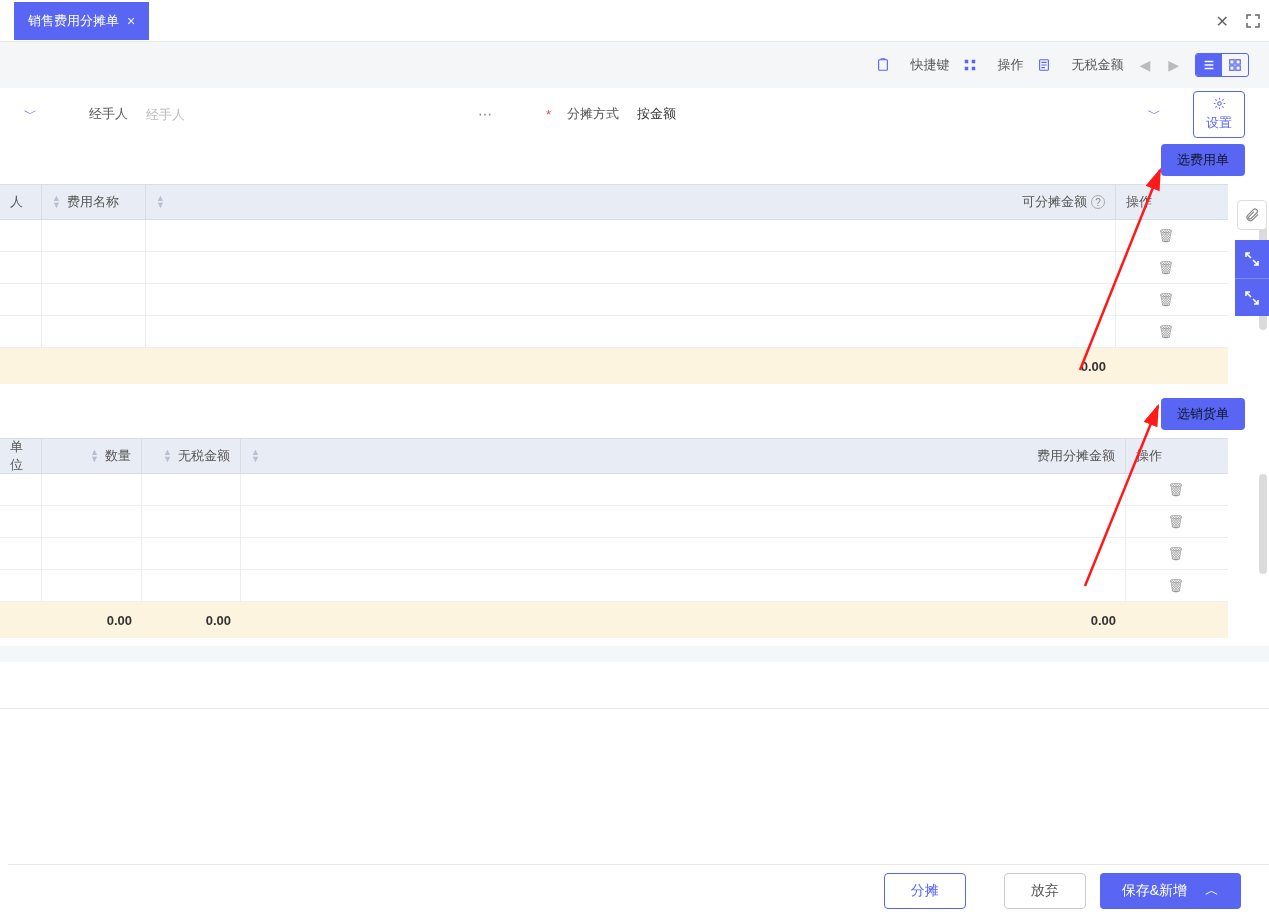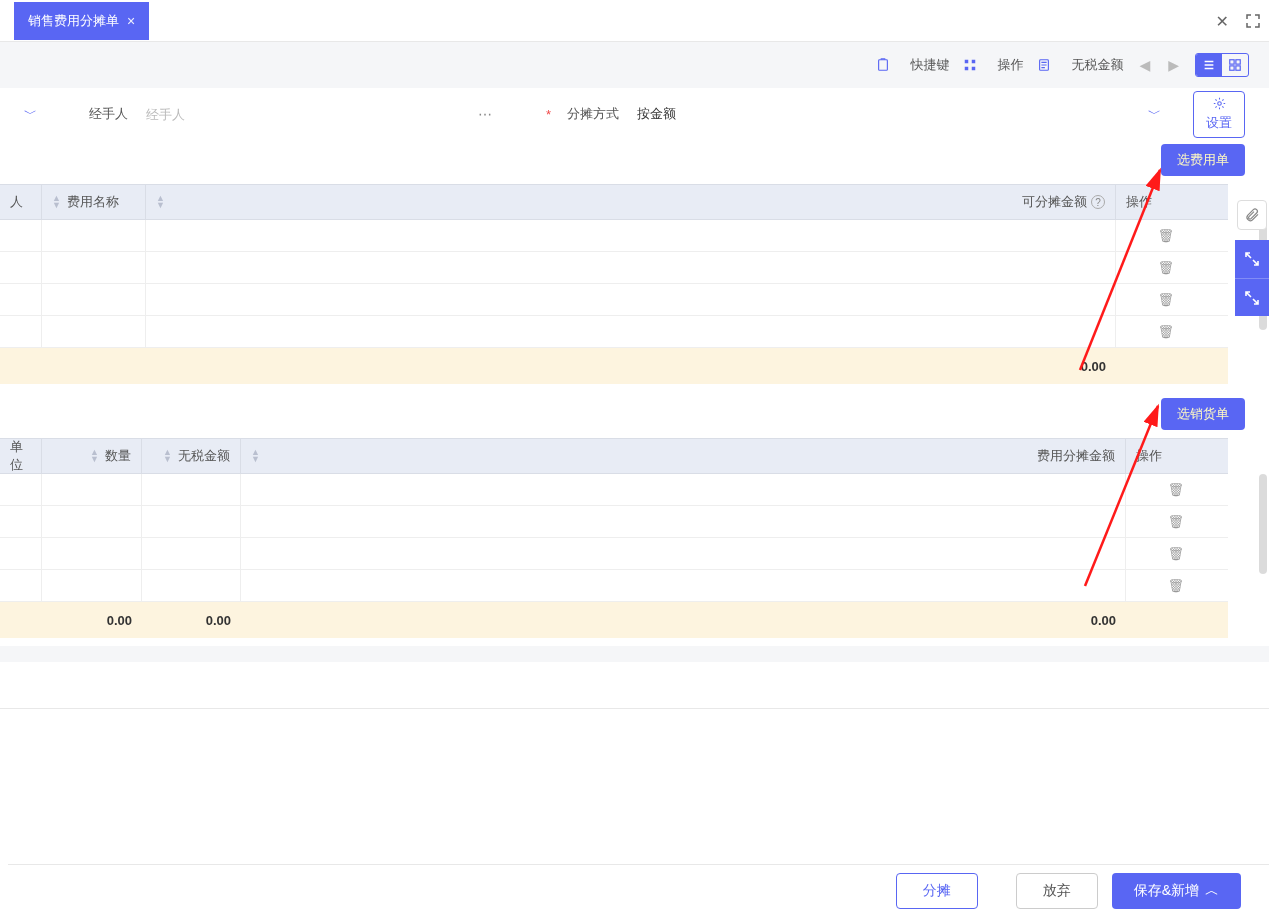--- a/index.html
+++ b/index.html
@@ -160,21 +160,21 @@
   }
 
   
   .section-actions {
     display: flex;
     justify-content: flex-end;
     padding: 4px 24px 8px 24px;
   }
   .btn-primary {
     background: #5966f3;
-    color: #fef9c3;
+    color: #0f172a;
     border: none;
     border-radius: 4px;
     padding: 7px 16px;
     font-size: 13px;
     cursor: pointer;
   }
 
   
   .grid-wrap {
     position: relative;
@@ -313,21 +313,21 @@
   .btn-primary-lg {
     background: #5966f3;
     color: #fff;
     border: none;
     border-radius: 4px;
     padding: 9px 22px;
     font-size: 14px;
     cursor: pointer;
     display: inline-flex;
     align-items: center;
-    gap: 6px;
+    gap: 18px;
   }
 
   
   .float-right {
     position: absolute;
     right: 0;
     top: 200px;
     width: 34px;
     display: flex;
     flex-direction: column;

